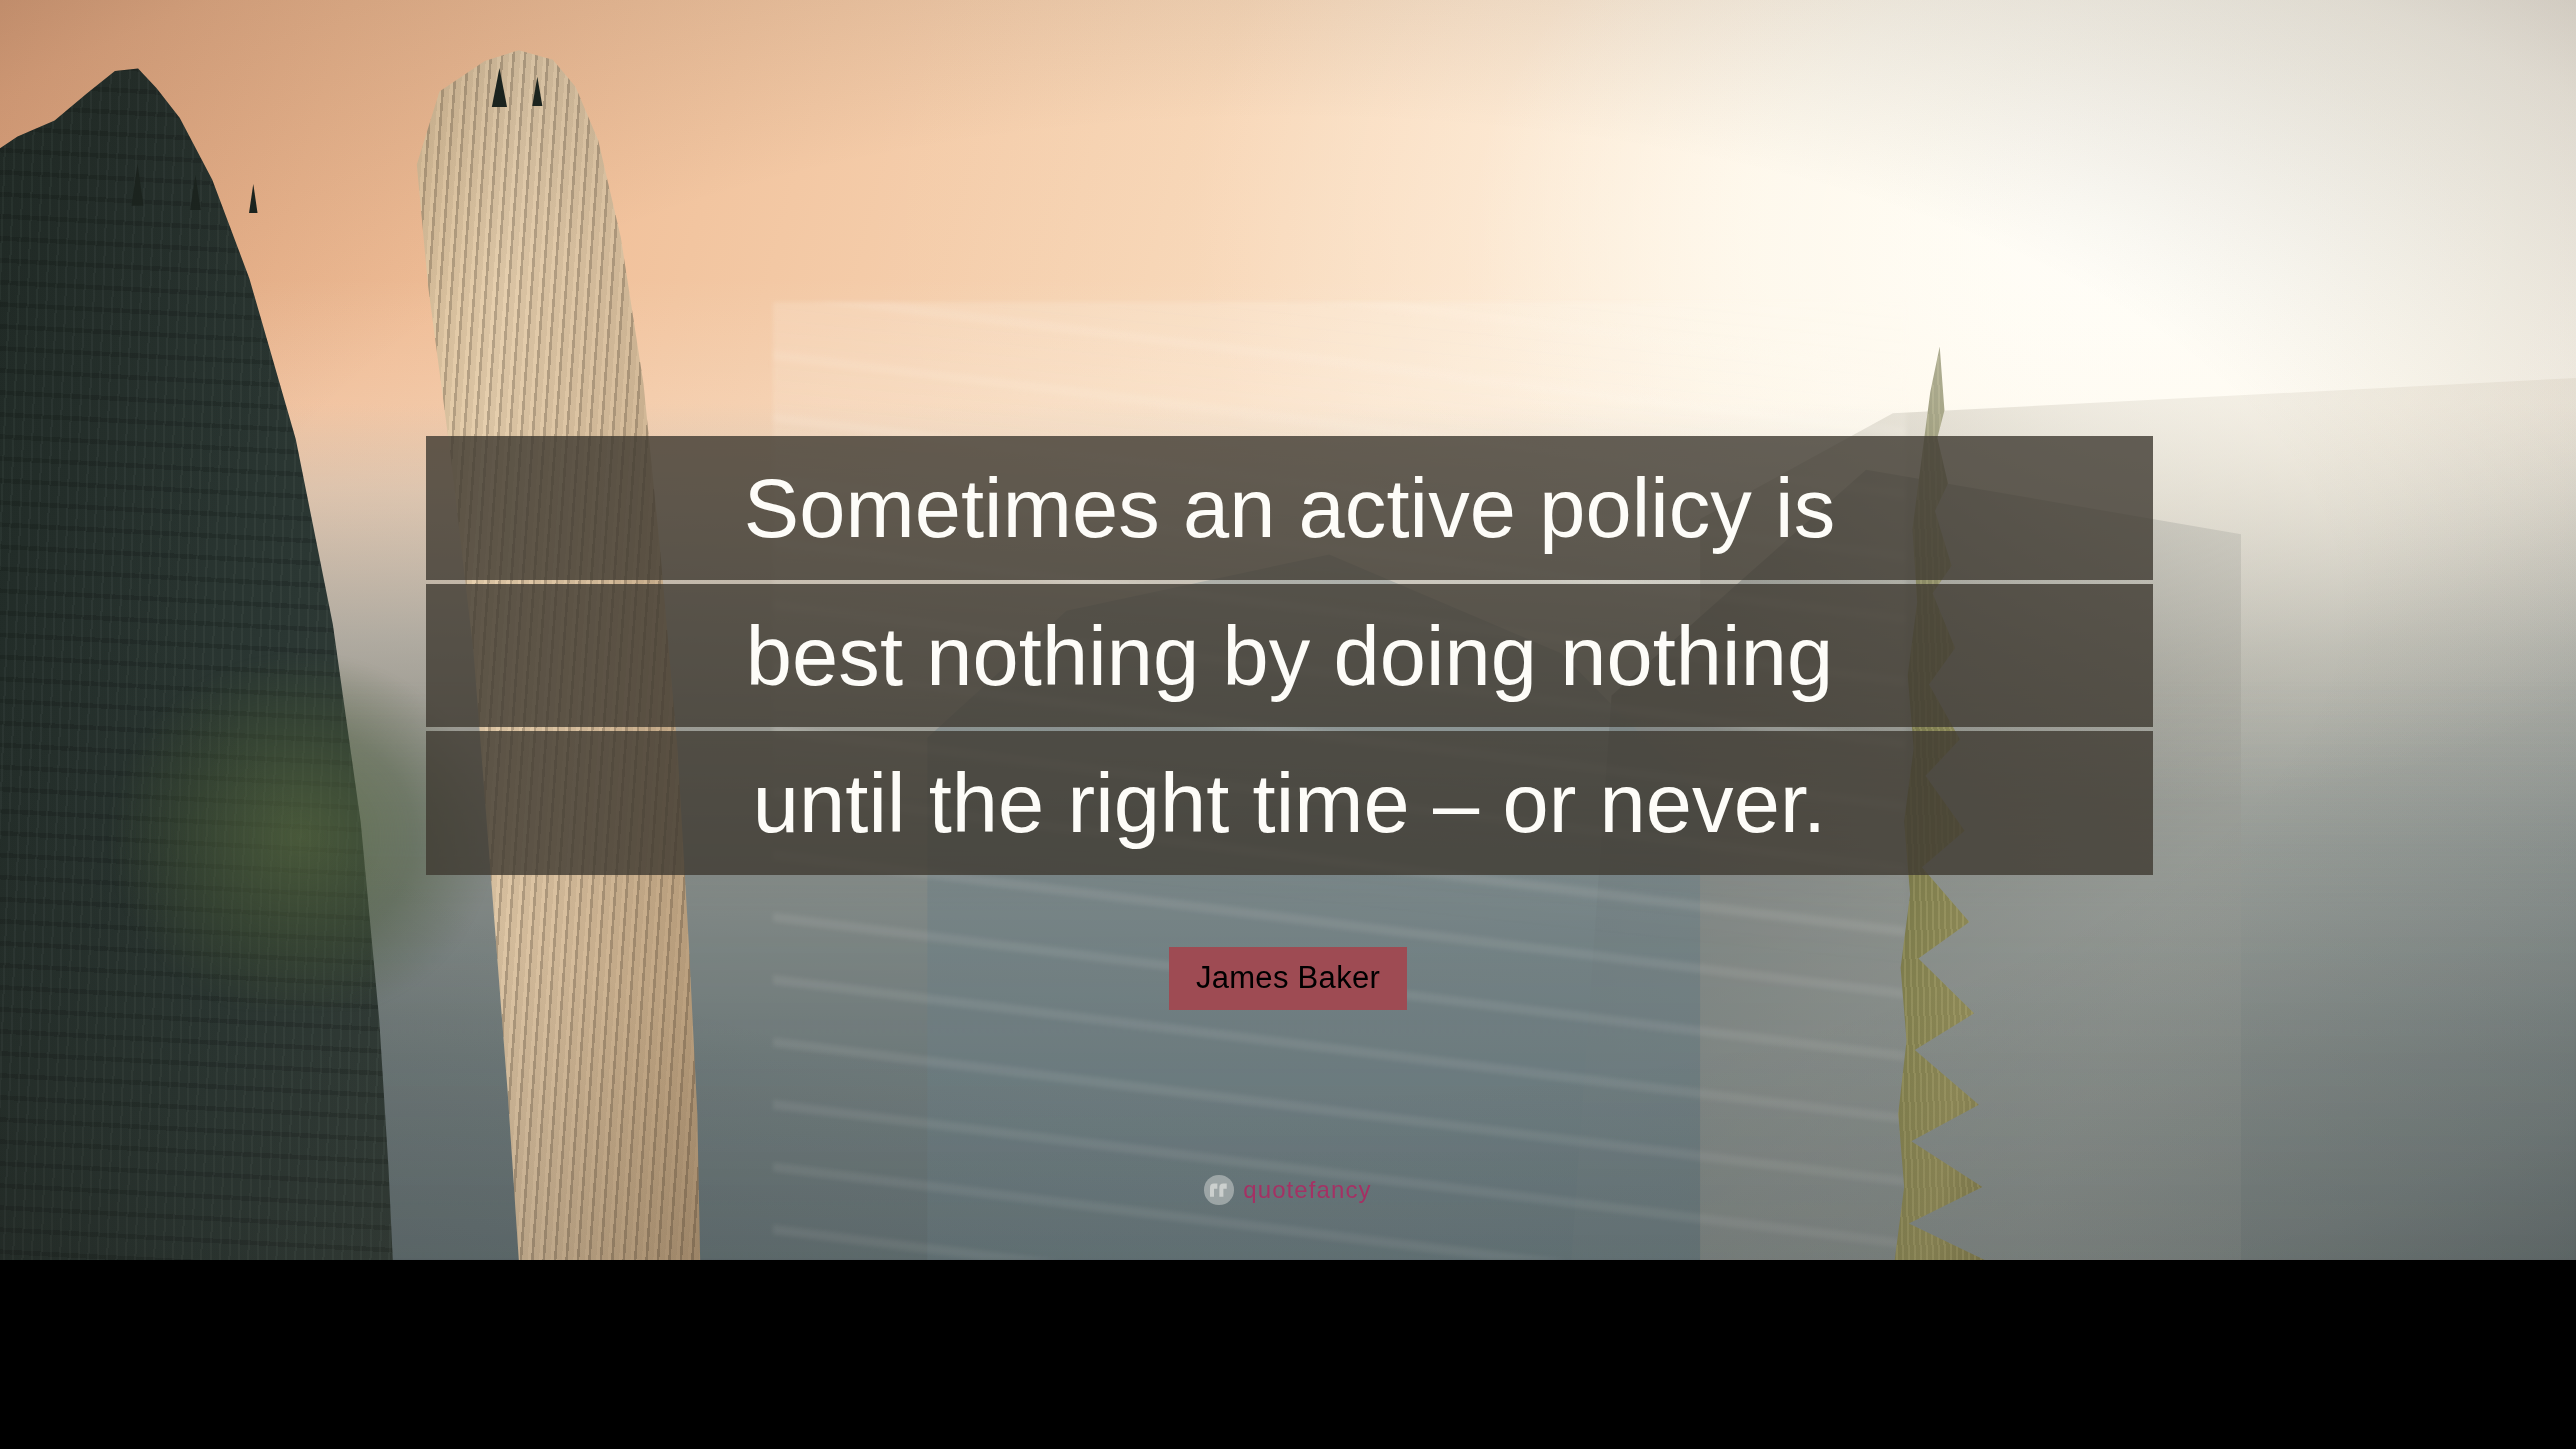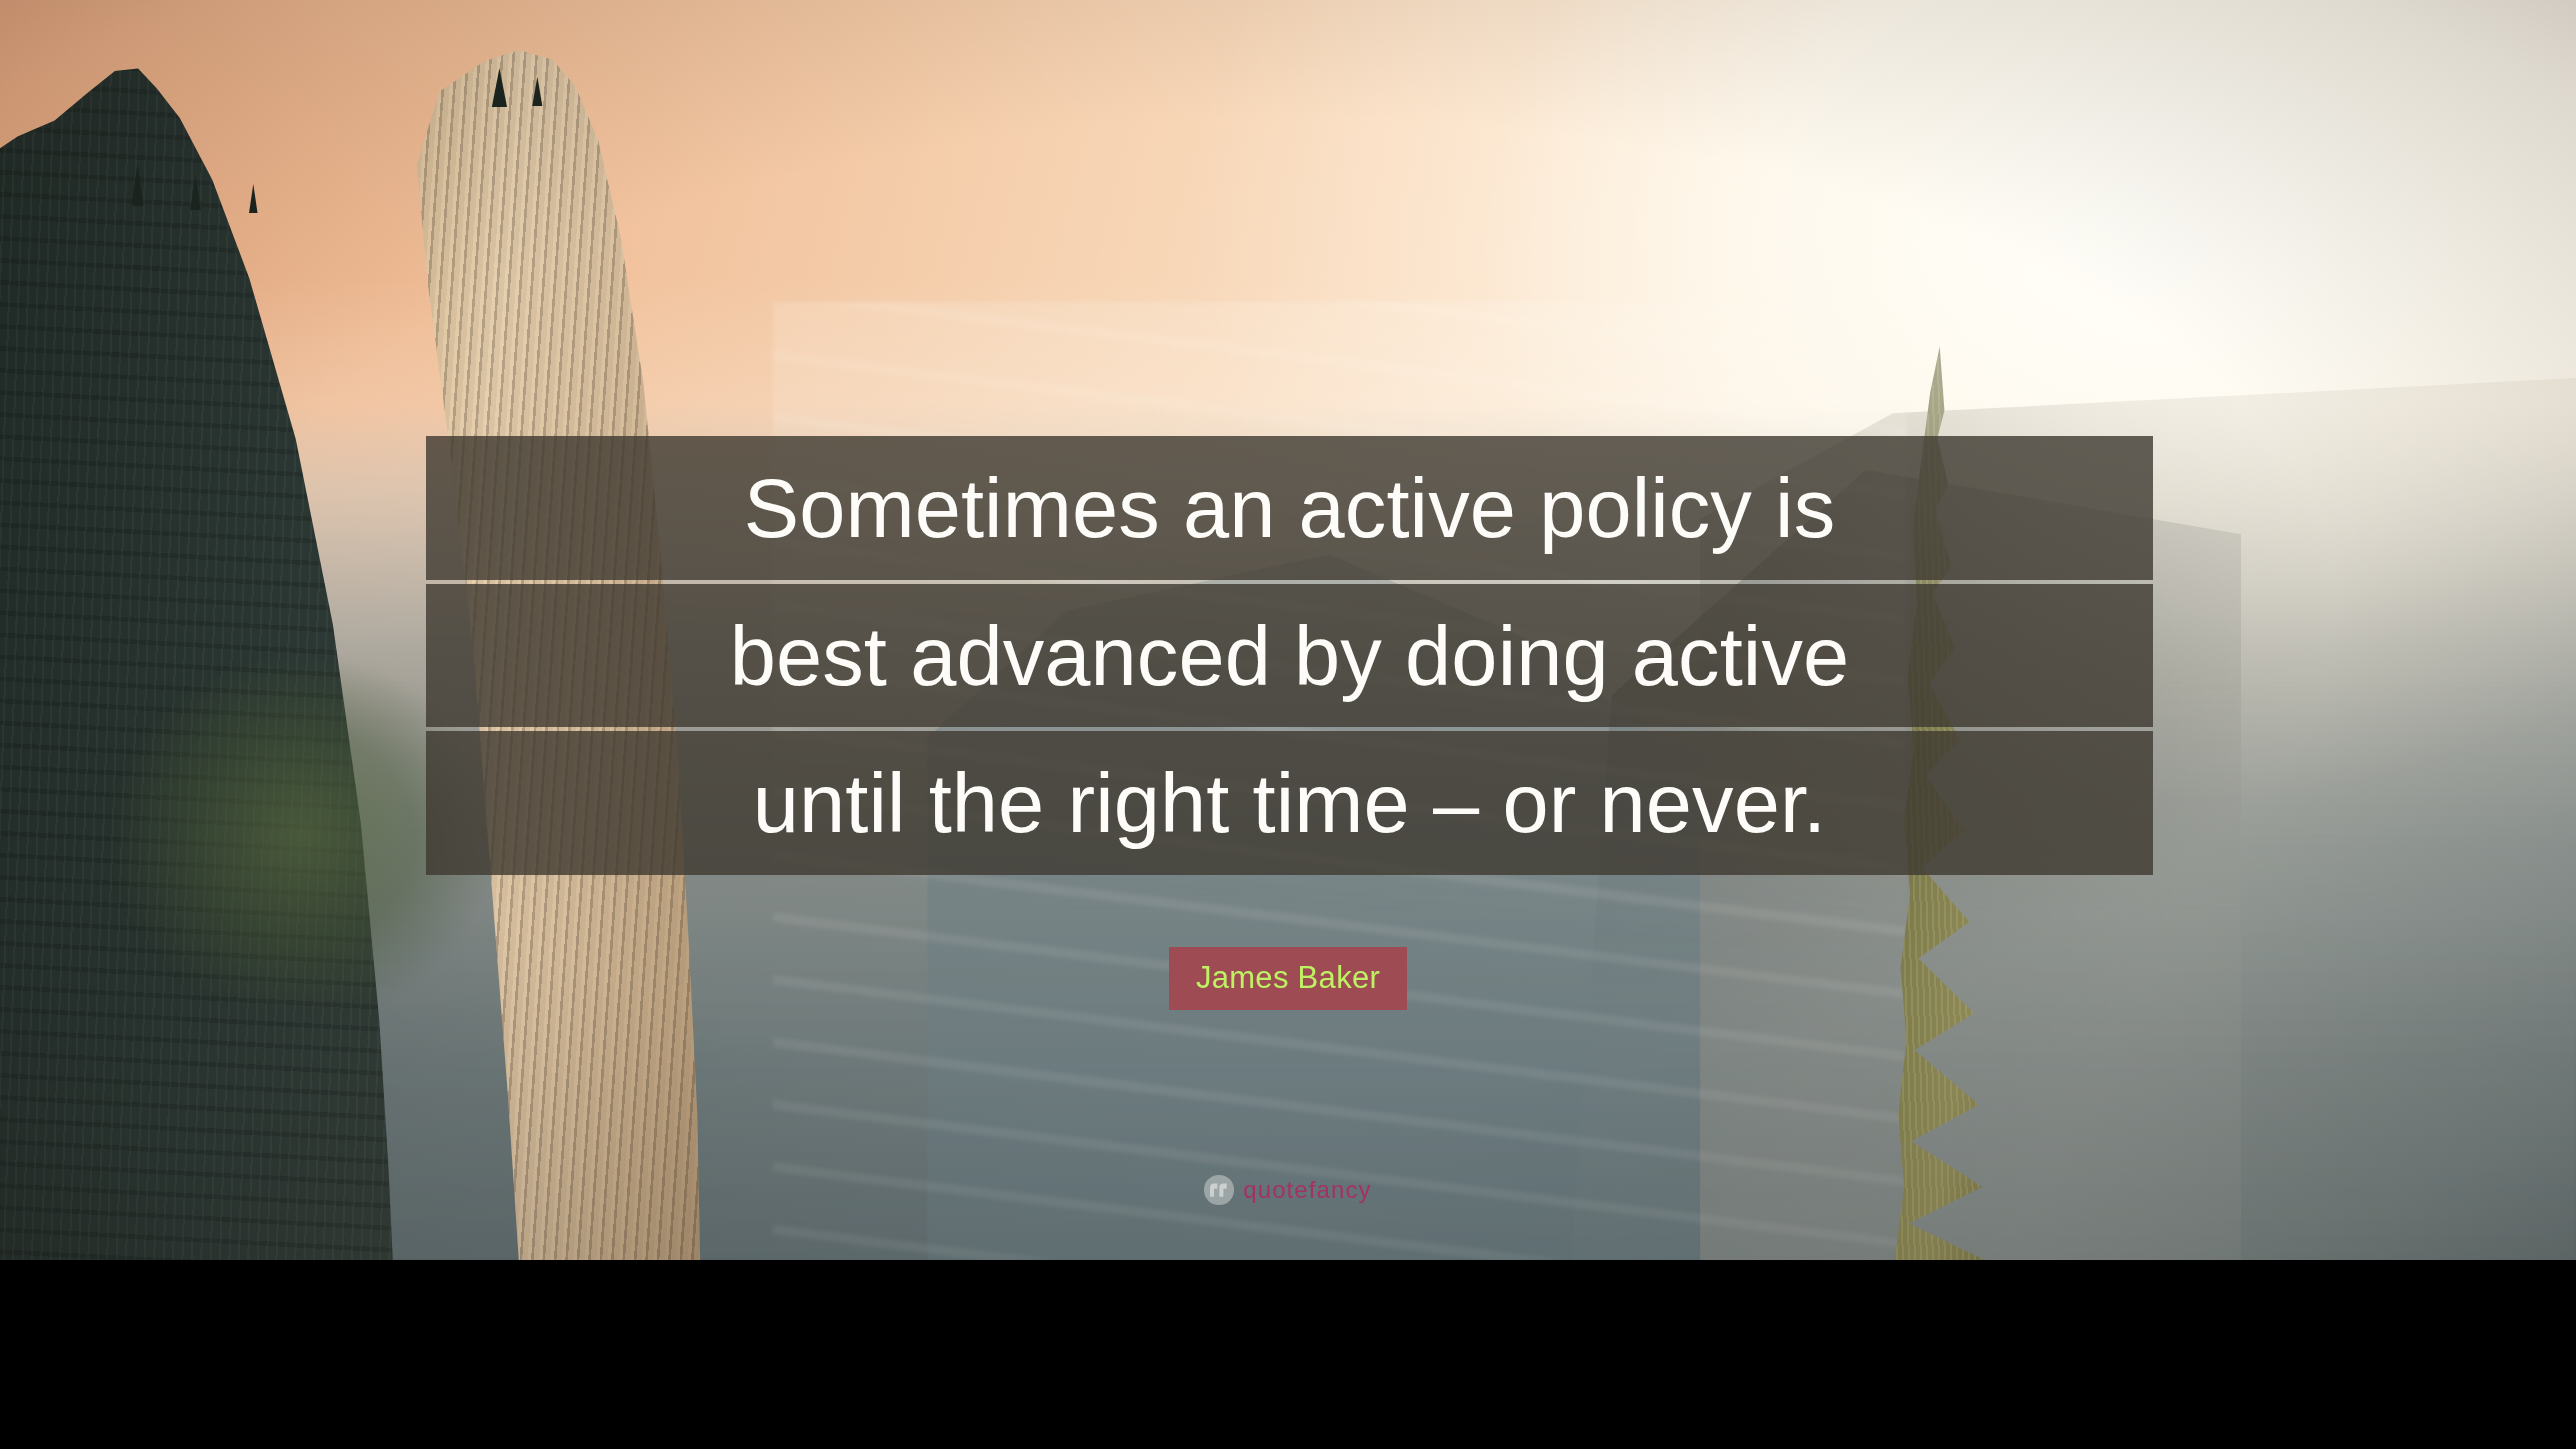--- a/index.html
+++ b/index.html
@@ -405,21 +405,21 @@
   
   .author-wrap {
     position: absolute;
     left: 0; right: 0;
     top: 947px;
     display: flex;
     justify-content: center;
   }
   .author-box {
     background: #9e4b53;
-    color: #bef264;
+    color: #000000;
     font-size: 31px;
     line-height: 1;
     letter-spacing: 0.3px;
     padding: 15.4px 27px 17px 27px;
     white-space: nowrap;
   }
 
   
   .watermark {
     position: absolute;
@@ -479,21 +479,21 @@
   <div class="pine">
     <div class="pine-body"></div>
     <div class="pine-sparkle"></div>
   </div>
 
   <div class="glare"></div>
   <div class="vignette"></div>
 
   <div class="quote-block">
     <span class="quote-line">Sometimes an active policy is</span>
-    <span class="quote-line">best advanced by doing active</span>
+    <span class="quote-line">best nothing by doing nothing</span>
     <span class="quote-line">until the right time – or never.</span>
   </div>
 
   <div class="author-wrap">
     <span class="author-box">James Baker</span>
   </div>
 
   <div class="watermark">
     <span class="wm-badge">
       <svg width="17.4" height="14.8" viewBox="0 0 26 22" aria-hidden="true">

